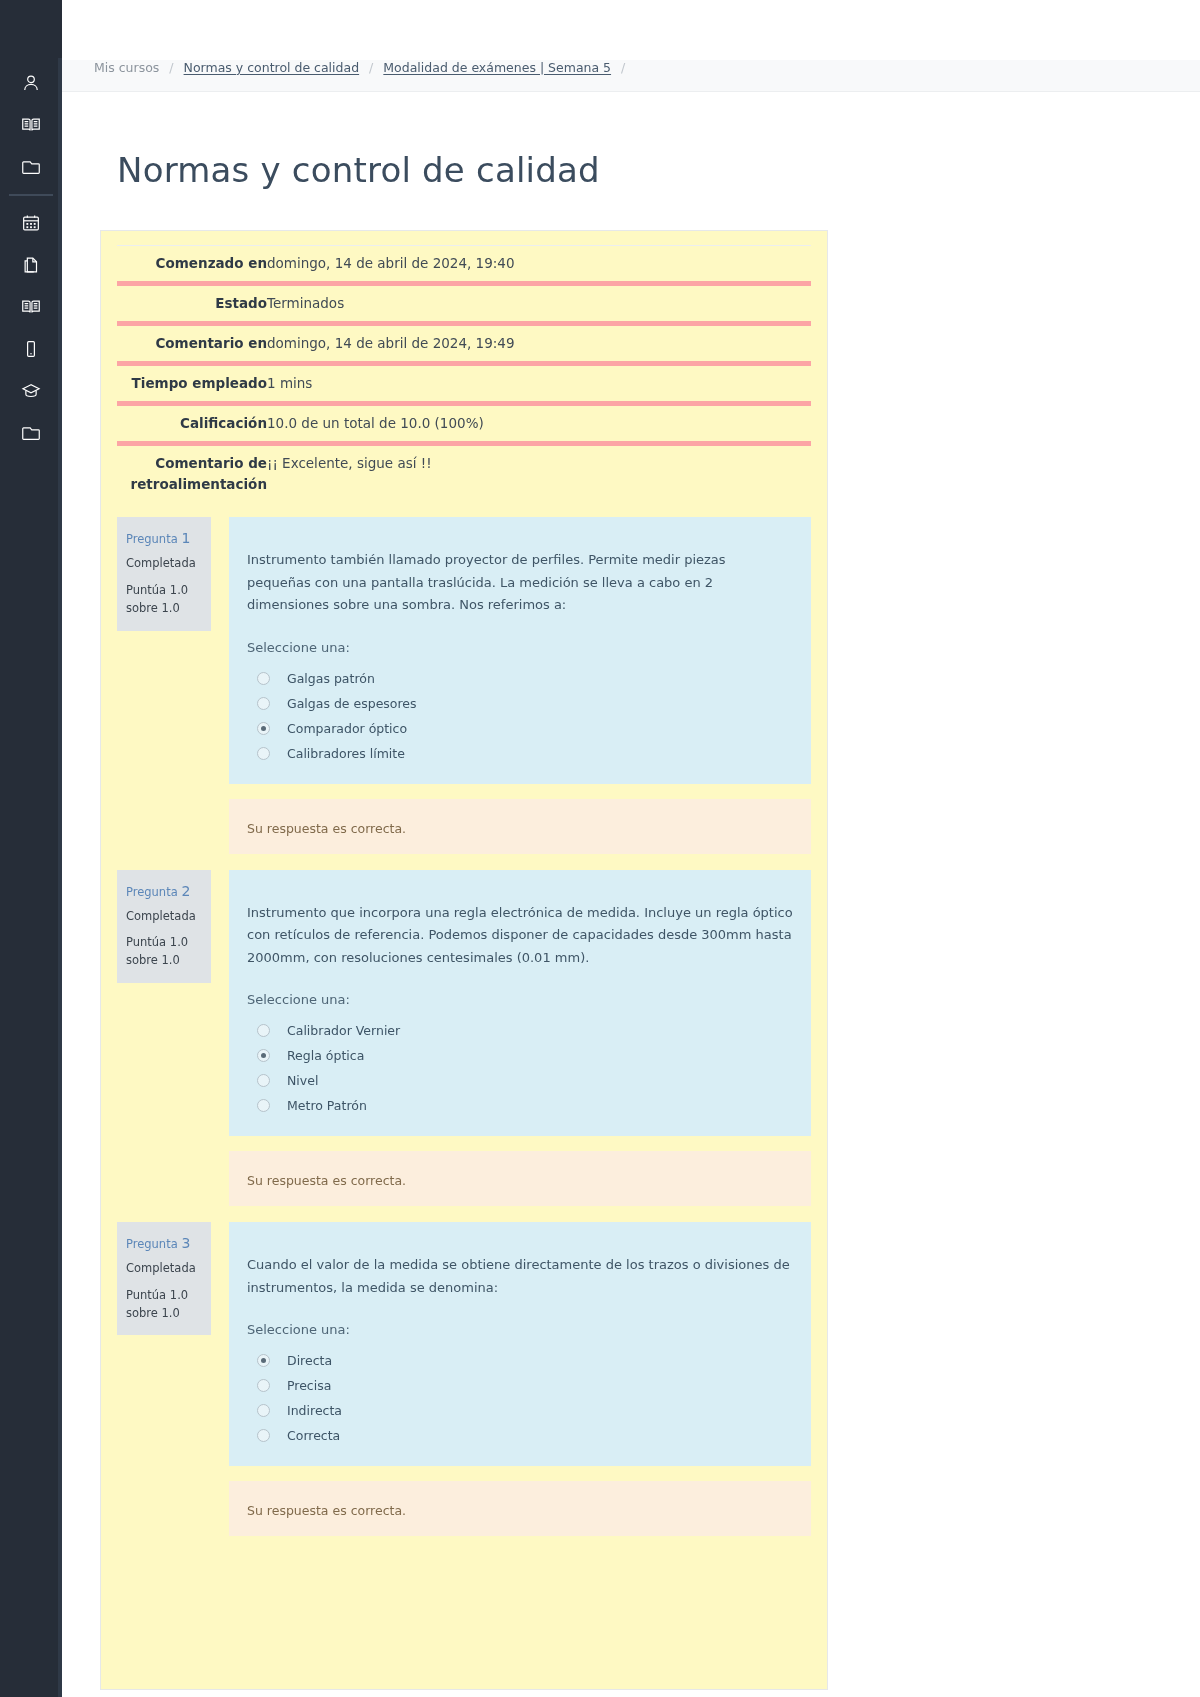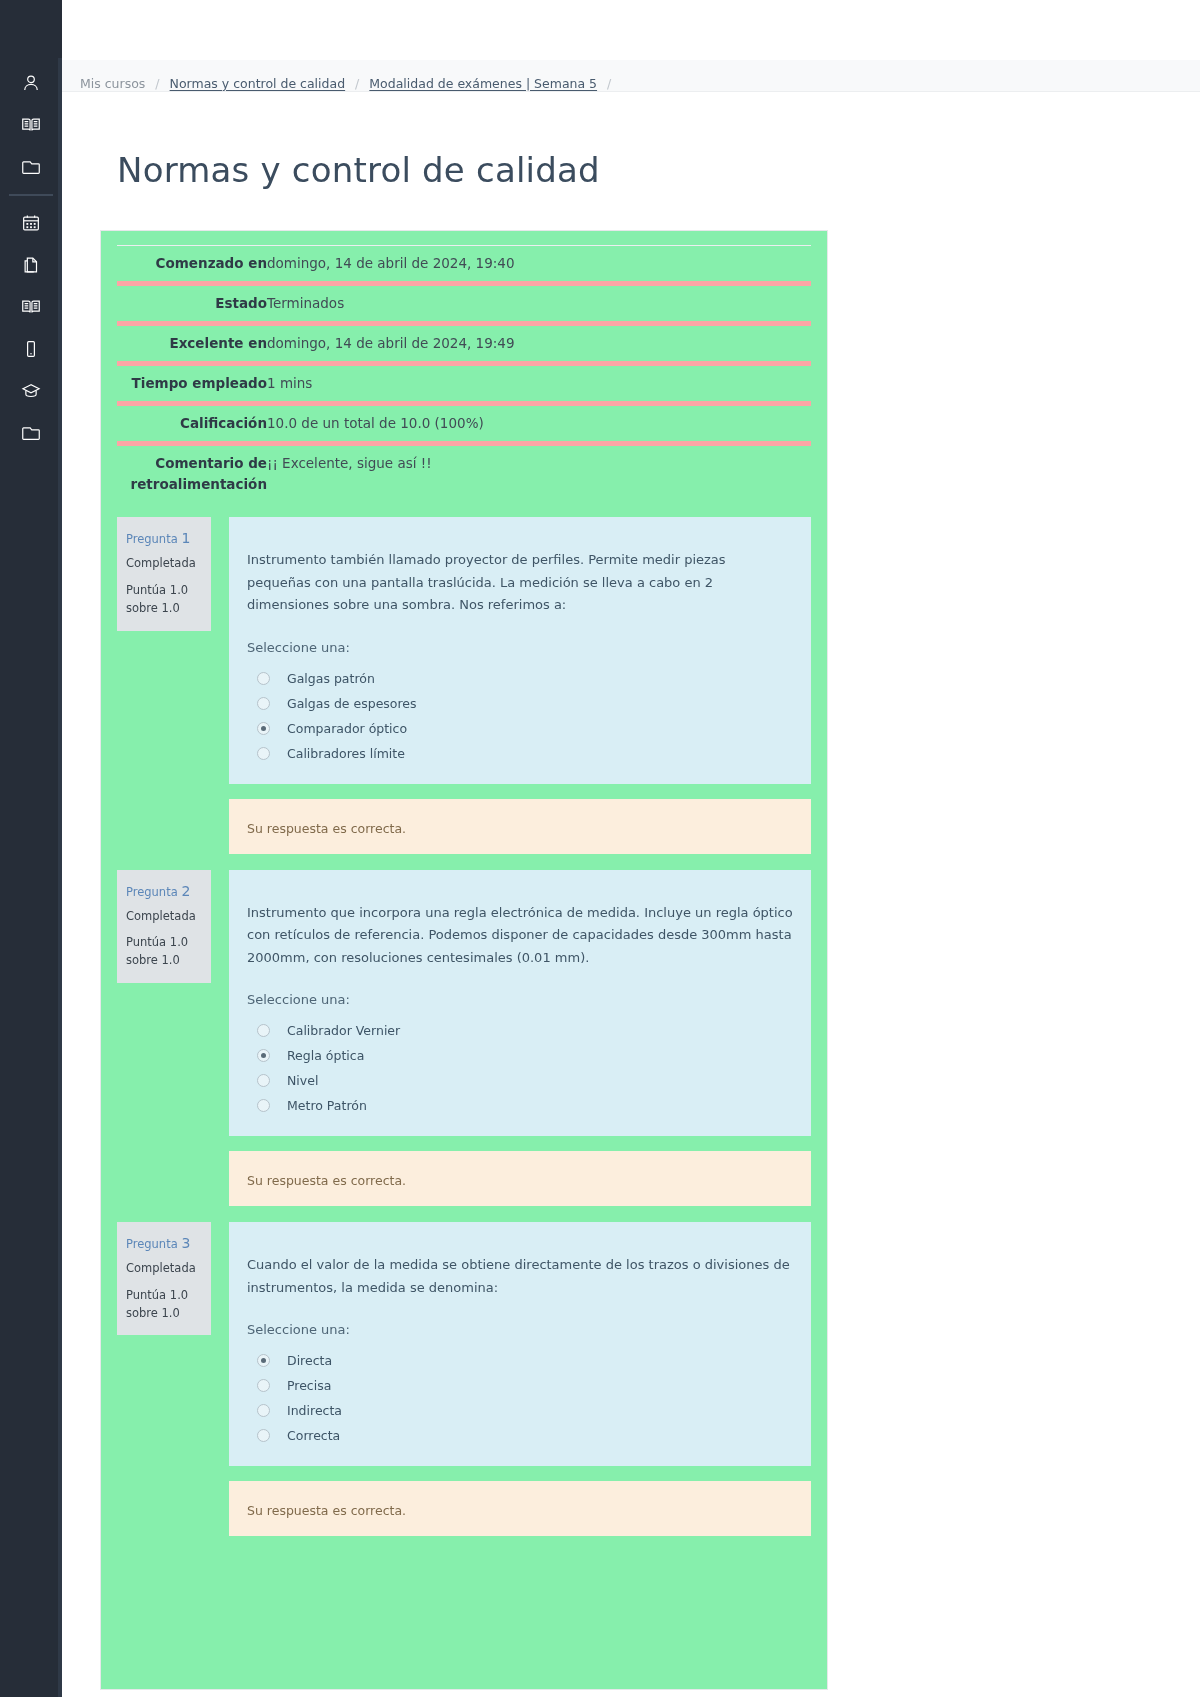--- a/index.html
+++ b/index.html
@@ -35,22 +35,22 @@
     width: 44px; height: 2px; background: #3f4a59;
     margin: 6px auto 6px auto;
   }
 
   
   .crumb-bar {
     position: absolute; left: 62px; top: 60px;
     width: 1138px; height: 32px;
     background: #f8f9fa;
     border-bottom: 1px solid #eceef0;
-    display: flex; align-items: flex-end;
-    padding-left: 18px;
+    display: flex; align-items: flex-start;
+    padding-left: 32px;
     font-size: 12.5px;
     color: #8c949d;
   }
   .crumb-item { color: #8c949d; white-space: nowrap; }
   .crumb-link {
     color: #495b6e; text-decoration: underline;
     text-underline-offset: 2px; cursor: pointer;
   }
   .crumb-sep { margin: 0 10px; color: #c1c7cd; }
 
@@ -66,21 +66,21 @@
     font-weight: 400;
     color: #3b4c5e;
     letter-spacing: .2px;
   }
 
   .card {
     position: relative;
     margin: 40px 0 0 38px;
     width: 728px;
     min-height: 1460px;
-    background: #86efac;
+    background: #fef9c3;
     border: 1px solid #e6e8ea;
     border-top: 1px solid #e6e8ea;
     padding: 14px 0 0 0;
   }
 
   
   table.summary {
     width: 694px;
     margin: 0 auto;
     border-collapse: collapse;
@@ -285,21 +285,21 @@
       <tbody id="summary-body">
           <tr>
             <td class="sum-label">Comenzado en</td>
             <td class="sum-value">domingo, 14 de abril de 2024, 19:40</td>
           </tr>
           <tr>
             <td class="sum-label">Estado</td>
             <td class="sum-value">Terminados</td>
           </tr>
           <tr>
-            <td class="sum-label">Excelente en</td>
+            <td class="sum-label">Comentario en</td>
             <td class="sum-value">domingo, 14 de abril de 2024, 19:49</td>
           </tr>
           <tr>
             <td class="sum-label">Tiempo empleado</td>
             <td class="sum-value">1 mins</td>
           </tr>
           <tr>
             <td class="sum-label">Calificación</td>
             <td class="sum-value">10.0 de un total de 10.0 (100%)</td>
           </tr>

